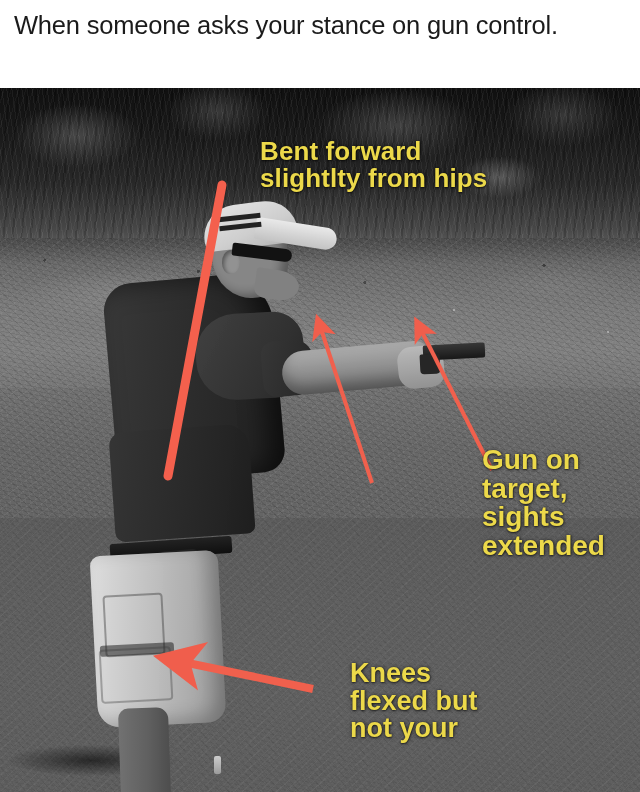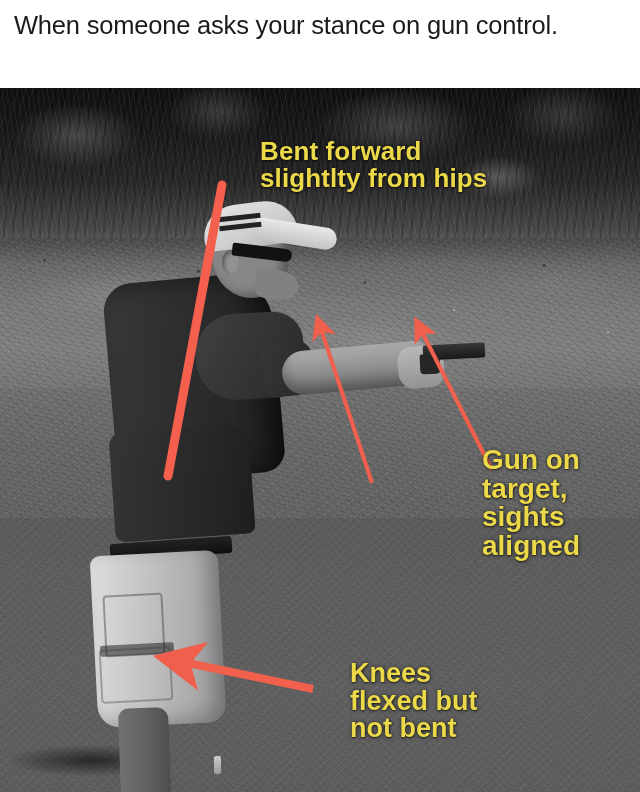--- a/index.html
+++ b/index.html
@@ -382,19 +382,19 @@
       <line x1="492" y1="382" x2="420" y2="240" stroke="#f0604d" stroke-width="4" marker-end="url(#ah)"></line>
 
       <line x1="313" y1="601" x2="178" y2="573" stroke="#f0604d" stroke-width="8" marker-end="url(#ah)"></line>
     </svg>
 
     <div class="note note-hips">Bent forward
 slightlty from hips</div>
     <div class="note note-gun">Gun on
 target,
 sights
-aligned</div>
+extended</div>
     <div class="note note-knees">Knees
 flexed but
-not bent</div>
+not your</div>
   </div>
 
 </div>
 
 </body></html>

